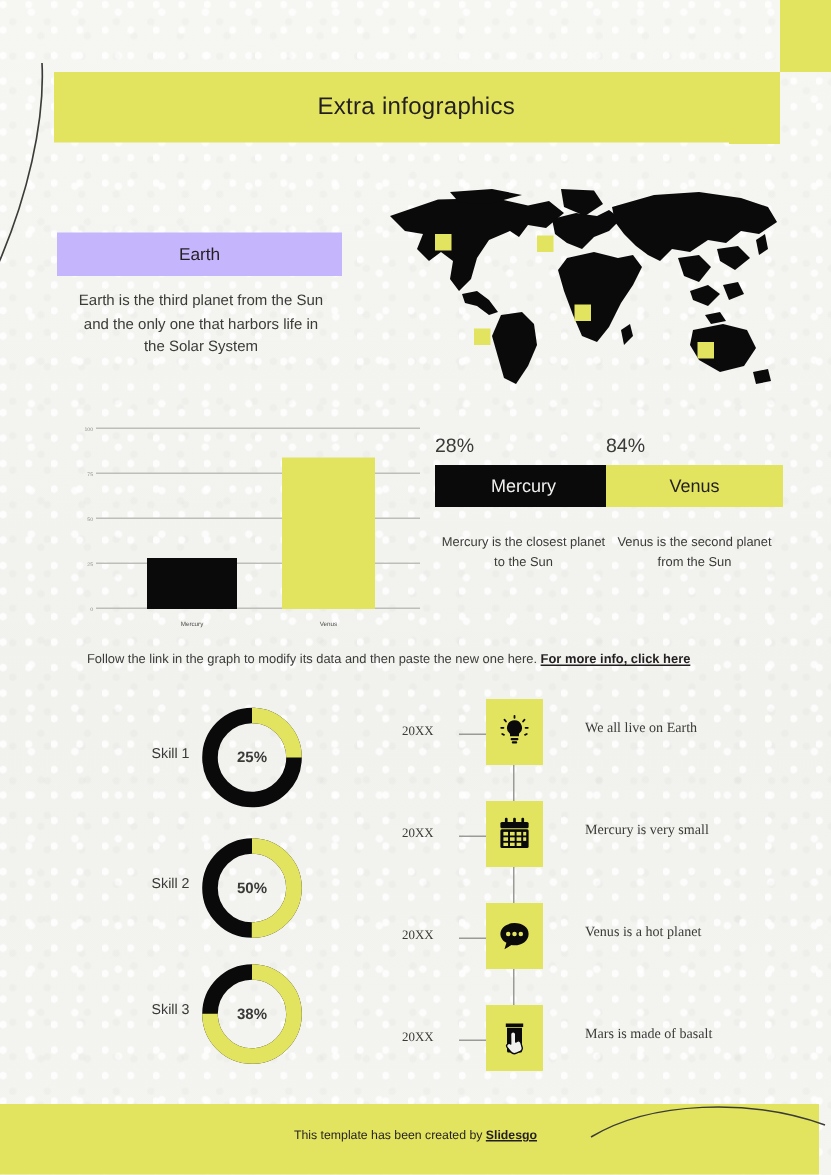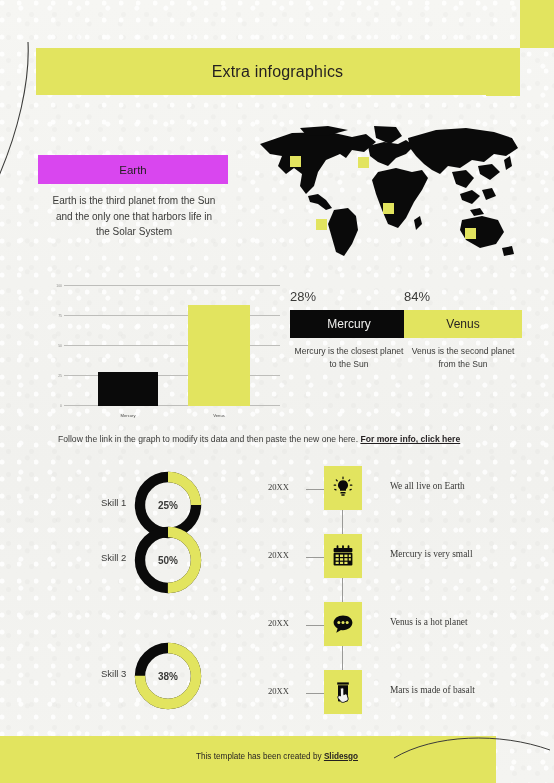--- a/index.html
+++ b/index.html
@@ -30,42 +30,42 @@
   .arc-left{position:absolute;left:-2px;top:36px;width:44px;height:150px;}
   
   .title-bar{
     position:absolute;left:36px;top:48px;width:483px;height:47px;
     background:#e2e45f;display:flex;align-items:center;justify-content:center;
   }
   .title-bar span{font-size:16px;color:#231f20;letter-spacing:.2px;text-align:right;}
   
   .earth-chip{
     position:absolute;left:38px;top:155px;width:190px;height:29px;
-    background:#d946ef;display:flex;align-items:center;justify-content:center;
+    background:#c4b5fd;display:flex;align-items:center;justify-content:center;
   }
   .earth-chip span{font-size:11.5px;color:#231f20;}
   .earth-desc{
     position:absolute;left:48px;top:193px;width:172px;
     font-size:10px;line-height:1.55;text-align:center;color:#3a3a38;
   }
   
   .map{position:absolute;left:256px;top:124px;width:268px;height:140px;}
   
   .barchart{position:absolute;left:48px;top:272px;width:232px;height:148px;}
   .bc-ylab{position:absolute;font-size:3.4px;color:#8d8d8a;text-align:right;width:14px;}
   .bc-grid{position:absolute;left:16px;right:0;height:1px;background:#bdbdba;}
   .bc-bar{position:absolute;bottom:14px;}
   .bc-xlab{position:absolute;bottom:2px;font-size:4.2px;color:#4a4a48;text-align:center;}
   
   .pcard{position:absolute;width:118px;}
   .pcard .pct{font-size:13px;text-align:left;color:#3a3a38;margin-bottom:6px;}
   .pcard .chip{height:28px;display:flex;align-items:center;justify-content:center;font-size:12px;}
   .pcard .chip.dark{background:#0a0a0a;color:#f0f0ee;}
   .pcard .chip.light{background:#e2e45f;color:#231f20;}
-  .pcard .desc{margin-top:7px;font-size:8.6px;line-height:1.5;text-align:center;color:#3a3a38;}
+  .pcard .desc{margin-top:17px;font-size:8.6px;line-height:1.5;text-align:center;color:#3a3a38;}
   
   .linkline{
     position:absolute;left:58px;top:434px;width:440px;
     font-size:8.6px;color:#3a3a38;
   }
   .linkline b{font-weight:bold;text-decoration:underline;color:#231f20;}
   
   .skill{position:absolute;left:60px;width:190px;height:75px;}
   .skill .lab{position:absolute;left:10px;top:28px;font-size:9.5px;color:#3a3a38;margin-left:31px;}
   .skill .donut{position:absolute;left:72px;top:0;width:72px;height:72px;}
@@ -78,21 +78,21 @@
   .tl .spine{position:absolute;left:74px;top:22px;width:1.4px;height:200px;background:#9a9a97;}
   .tl-row{position:absolute;left:0;width:250px;height:46px;font-family:Liberation Serif, serif;}
   .tl-row .yr{position:absolute;left:0;top:16px;font-size:8.6px;color:#3a3a38;}
   .tl-row .dash{position:absolute;left:38px;top:23px;width:22px;height:1.2px;background:#9a9a97;}
   .tl-row .box{
     position:absolute;left:56px;top:0;width:38px;height:44px;background:#e2e45f;
     display:flex;align-items:center;justify-content:center;
   }
   .tl-row .txt{position:absolute;left:122px;top:15px;font-size:9.4px;color:#3a3a38;}
   
-  .footer{position:absolute;left:0;bottom:0;width:496px;height:47px;background:#e2e45f;}
+  .footer{position:absolute;left:0;bottom:0;width:546px;height:47px;background:#e2e45f;}
   .footer .cred{
     position:absolute;left:0;top:16px;width:554px;text-align:center;
     font-size:8.2px;color:#231f20;
   }
   .footer .cred b{font-weight:bold;text-decoration:underline;}
 </style>
 </head>
 <body>
 
 <div class="paper"></div>
@@ -193,21 +193,21 @@
 </div>
 
 <div class="skill" style="top:469px">
   <div class="lab">Skill 1</div>
   <svg class="donut" viewBox="0 0 36 36">
     <circle cx="18" cy="18" r="14" fill="none" stroke="#0a0a0a" stroke-width="5.2"></circle>
     <circle cx="18" cy="18" r="14" fill="none" stroke="#e2e45f" stroke-width="5.2" stroke-dasharray="21.99 65.97" transform="rotate(-90 18 18)"></circle>
   </svg>
   <div class="val">25%</div>
 </div>
-<div class="skill" style="top:524px">
+<div class="skill" style="top:556px">
   <div class="lab">Skill 2</div>
   <svg class="donut" viewBox="0 0 36 36">
     <circle cx="18" cy="18" r="14" fill="none" stroke="#0a0a0a" stroke-width="5.2"></circle>
     <circle cx="18" cy="18" r="14" fill="none" stroke="#e2e45f" stroke-width="5.2" stroke-dasharray="43.98 43.98" transform="rotate(-90 18 18)"></circle>
   </svg>
   <div class="val">50%</div>
 </div>
 <div class="skill" style="top:640px">
   <div class="lab">Skill 3</div>
   <svg class="donut" viewBox="0 0 36 36">

